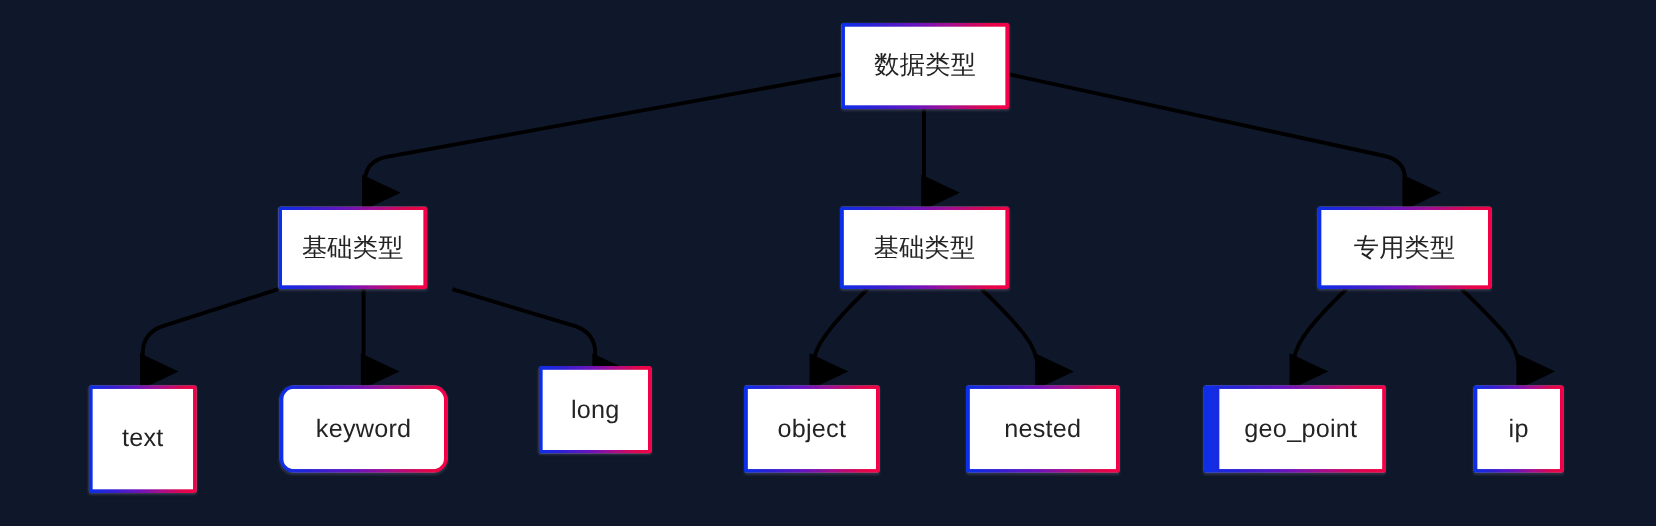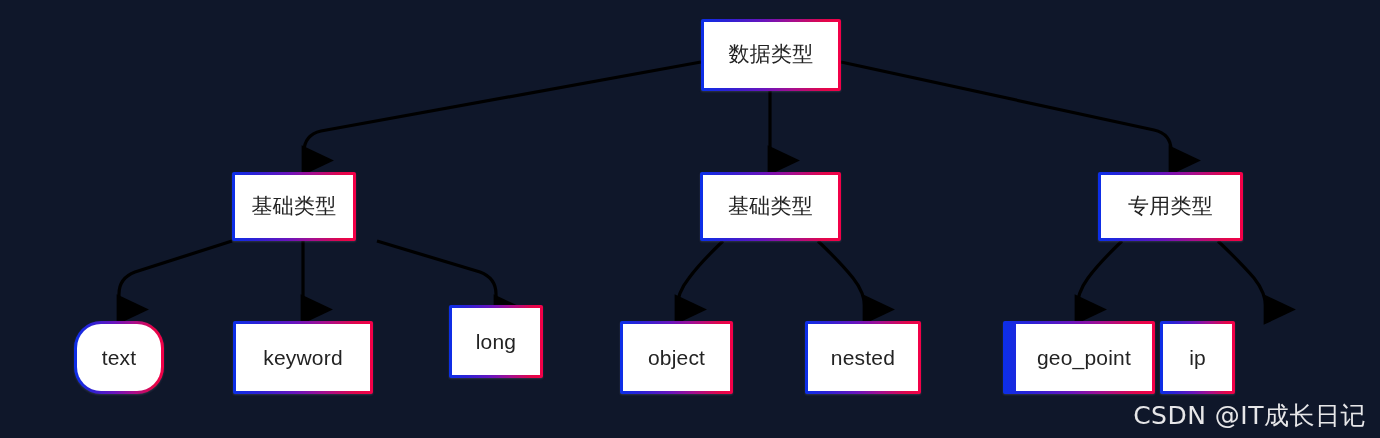--- a/index.html
+++ b/index.html
@@ -107,37 +107,36 @@
   <div class="node" style="left:232px; top:172px; width:124px; height:69px;">
     <span class="node-label cjk">基础类型</span>
   </div>
   <div class="node" style="left:700px; top:172px; width:141px; height:69px;">
     <span class="node-label cjk">基础类型</span>
   </div>
   <div class="node" style="left:1098px; top:172px; width:145px; height:69px;">
     <span class="node-label cjk">专用类型</span>
   </div>
 
-  <div class="node" style="left:74px; top:321px; width:90px; height:73px;border-radius:27px;">
+  <div class="node" style="left:74px; top:321px; width:90px; height:90px;">
     <span class="node-label">text</span>
   </div>
-  <div class="node" style="left:233px; top:321px; width:140px; height:73px;">
+  <div class="node" style="left:233px; top:321px; width:140px; height:73px;border-radius:12px;">
     <span class="node-label">keyword</span>
   </div>
   <div class="node" style="left:449px; top:305px; width:94px; height:73px;">
     <span class="node-label">long</span>
   </div>
   <div class="node" style="left:620px; top:321px; width:113px; height:73px;">
     <span class="node-label">object</span>
   </div>
-  <div class="node" style="left:805px; top:321px; width:116px; height:73px;">
+  <div class="node" style="left:805px; top:321px; width:128px; height:73px;">
     <span class="node-label">nested</span>
   </div>
   <div class="node" style="left:1003px; top:321px; width:152px; height:73px;padding-left:10px;">
     <span class="node-label">geo_point</span>
   </div>
-  <div class="node" style="left:1160px; top:321px; width:75px; height:73px;">
+  <div class="node" style="left:1228px; top:321px; width:75px; height:73px;">
     <span class="node-label">ip</span>
   </div>
 
-  <div id="watermark">CSDN @IT成长日记</div>
 
 </div>
 
 </body></html>

